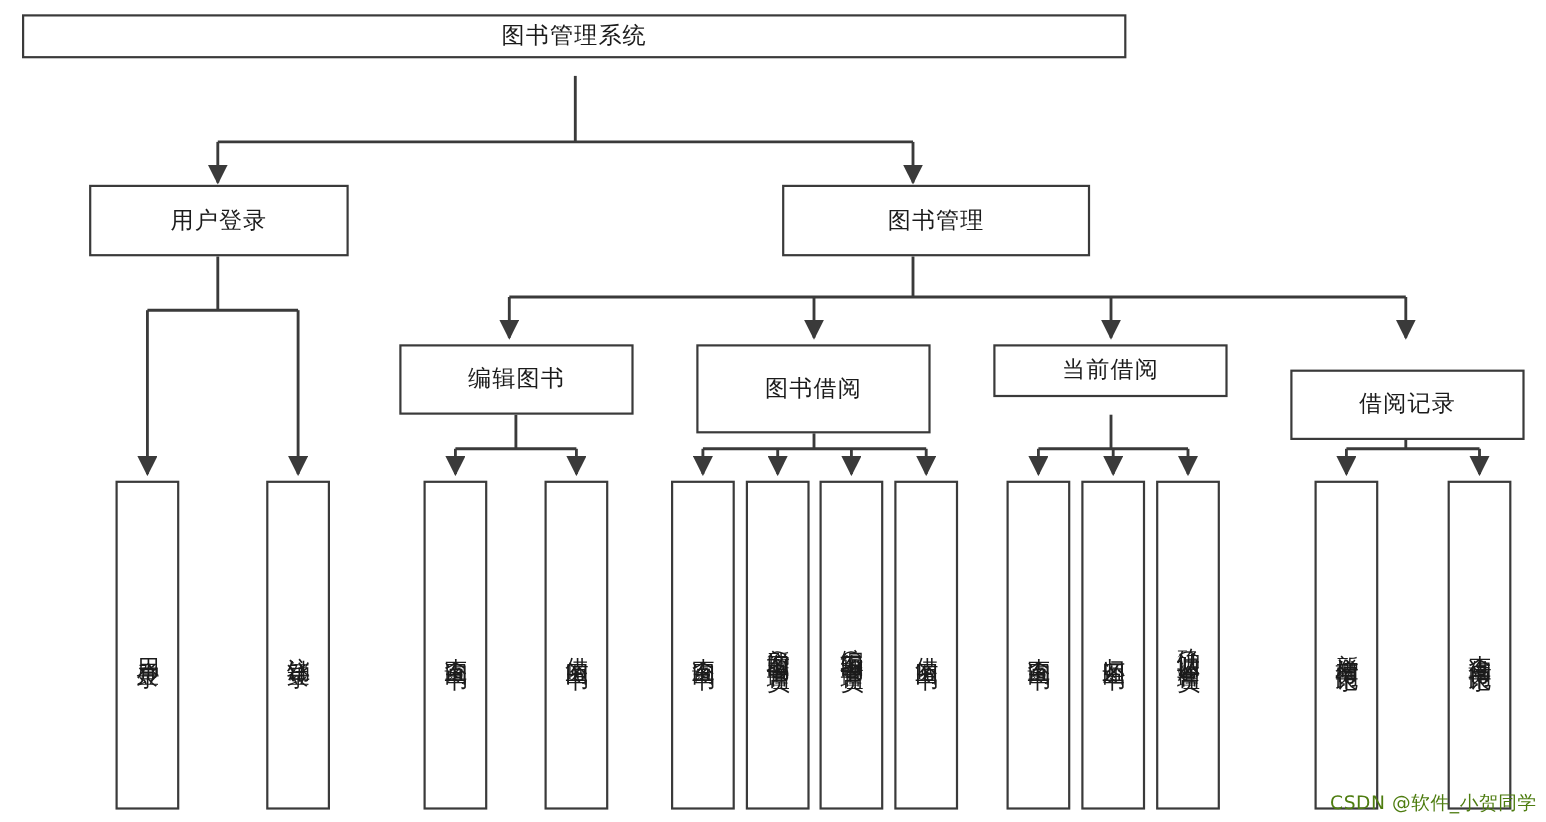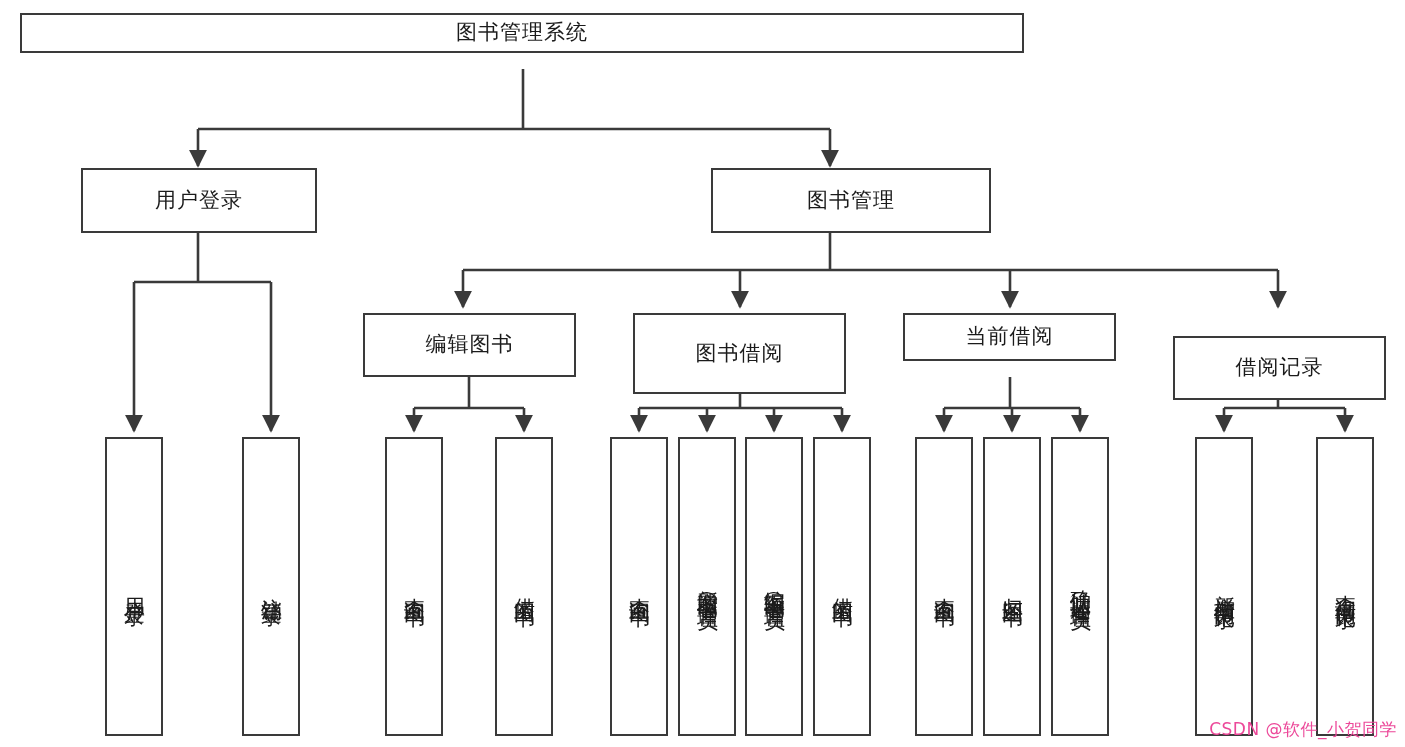--- a/index.html
+++ b/index.html
@@ -55,21 +55,21 @@
   }
   .node.vertical .label {
     writing-mode: vertical-rl;
     text-orientation: upright;
   }
   #watermark {
     position: absolute;
     right: 8px;
     bottom: 6px;
     font-size: 17px;
-    color: #ec4899;
+    color: #4d7c0f;
     letter-spacing: 0.5px;
     z-index: 5;
     white-space: nowrap;
   }
 </style>
 </head>
 <body>
 
 <div id="canvas">
 

